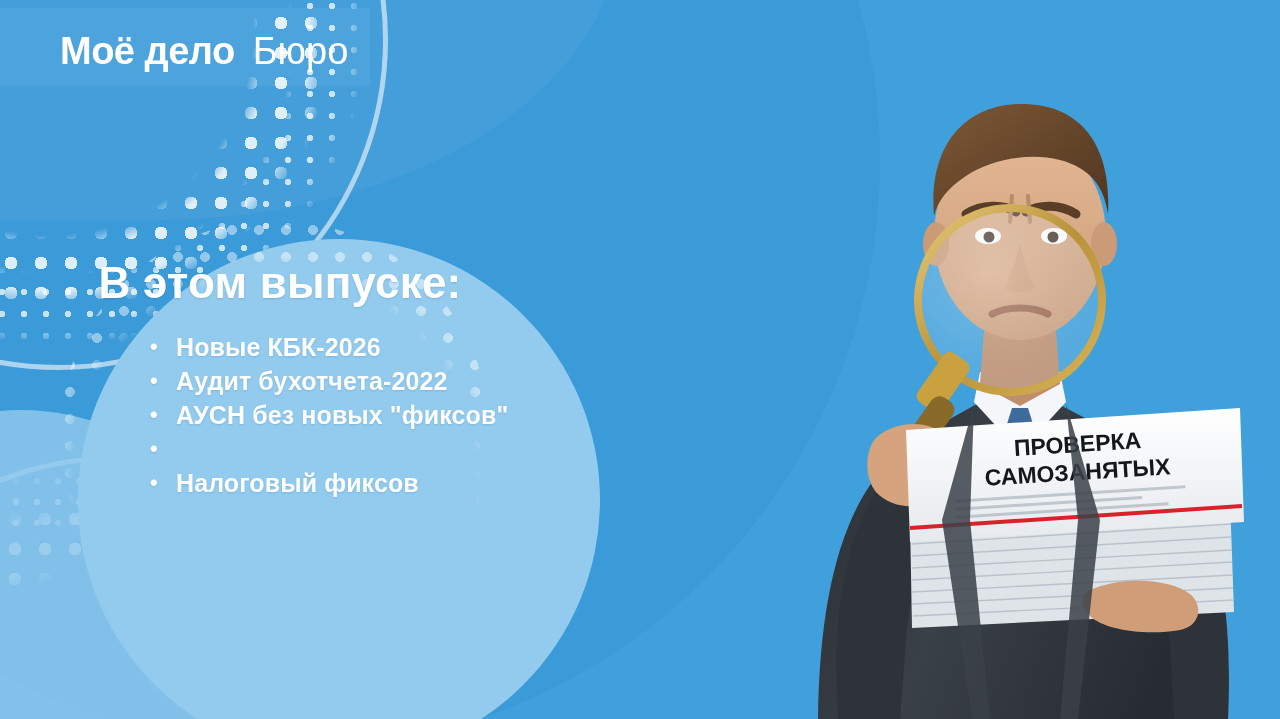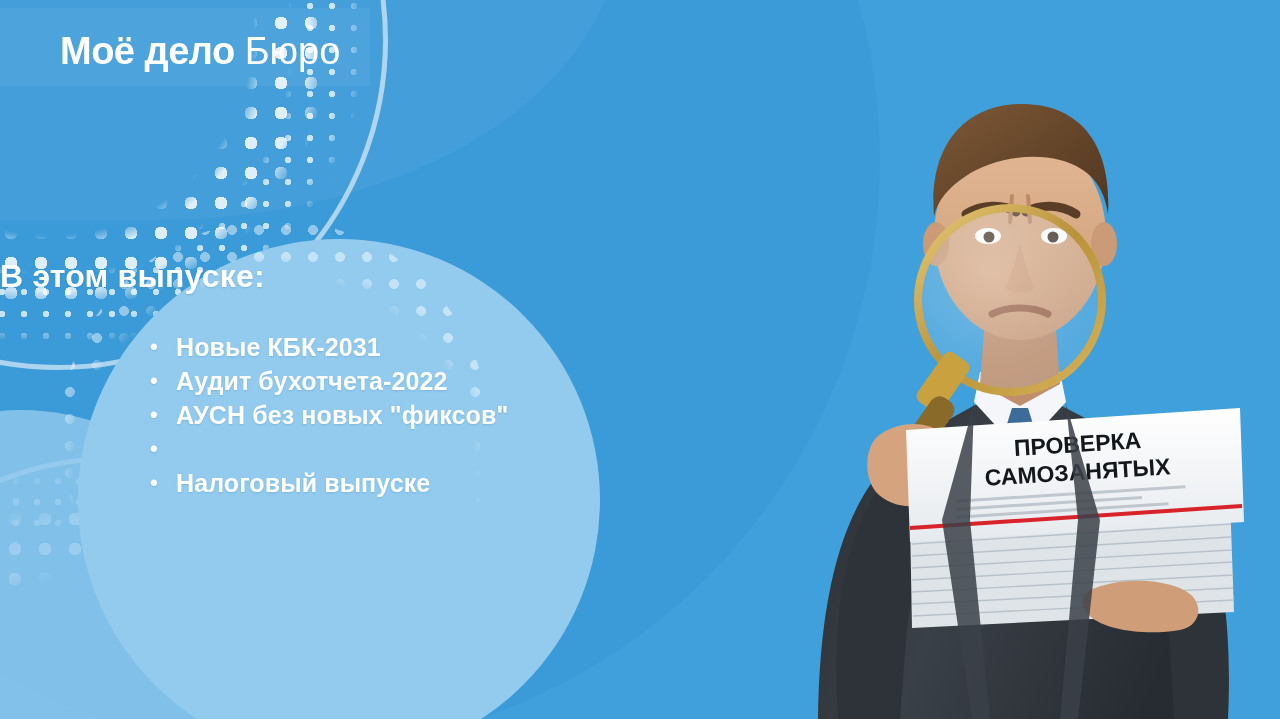--- a/index.html
+++ b/index.html
@@ -124,30 +124,30 @@
     position:absolute;left:60px;top:30px;
     display:flex;align-items:center;
     color:#fff;white-space:nowrap;
     z-index:6;
   }
   .logo-strong{
     font-size:38px;font-weight:700;letter-spacing:-.5px;
     position:relative;
   }
   .logo-light{
-    font-size:38px;font-weight:300;letter-spacing:0px;margin-left:10px;
+    font-size:38px;font-weight:300;letter-spacing:0px;margin-left:18px;
   }
 
   
   .content{position:absolute;left:0;top:0;width:620px;height:719px;z-index:7;}
   .headline{
     position:absolute;left:0;top:258px;width:560px;
-    text-align:left;
+    text-align:center;
     color:#ffffff;
-    font-size:32px;font-weight:700;letter-spacing:.2px;
+    font-size:44px;font-weight:700;letter-spacing:.2px;
     text-shadow:0 1px 2px rgba(40,110,160,.25);
   }
   .bullets{
     position:absolute;left:150px;top:330px;
     margin:0;padding:0;list-style:none;
   }
   .bullet{
     display:flex;align-items:flex-start;
     color:#ffffff;
     font-size:25px;font-weight:700;
@@ -196,36 +196,36 @@
     <span class="logo-strong">Моё дело</span>
     <span class="logo-light">Бюро</span>
   </div>
 
   <div class="content">
     <div class="headline">В этом выпуске:</div>
 
     <ul class="bullets">
       <li class="bullet">
         <span class="dot">•</span>
-        <span>Новые КБК-2031</span>
+        <span>Новые КБК-2026</span>
       </li>
       <li class="bullet">
         <span class="dot">•</span>
         <span>Аудит бухотчета-2022</span>
       </li>
       <li class="bullet">
         <span class="dot">•</span>
         <span>АУСН без новых "фиксов"</span>
       </li>
       <li class="bullet">
         <span class="dot">•</span>
       </li>
       <li class="bullet">
         <span class="dot">•</span>
-        <span>Налоговый выпуске</span>
+        <span>Налоговый фиксов</span>
       </li>
     </ul>
   </div>
 
   <div class="photo">
     <svg viewBox="0 0 520 719" xmlns="http://www.w3.org/2000/svg">
       <defs>
         <linearGradient id="suitG" x1="0" y1="0" x2="1" y2="0.3">
           <stop offset="0" stop-color="#2b3036"></stop>
           <stop offset="0.45" stop-color="#3a4047"></stop>

